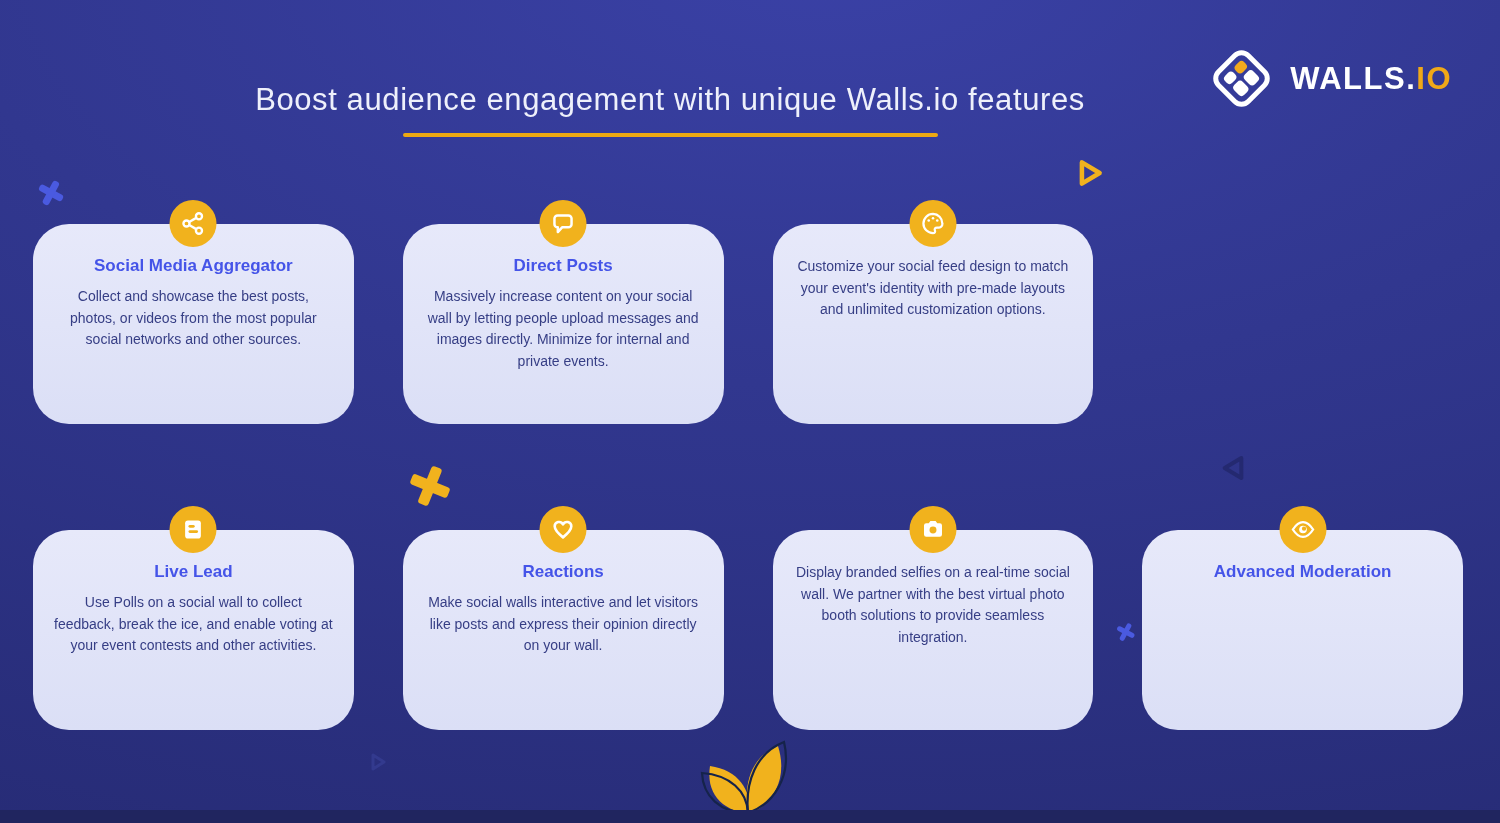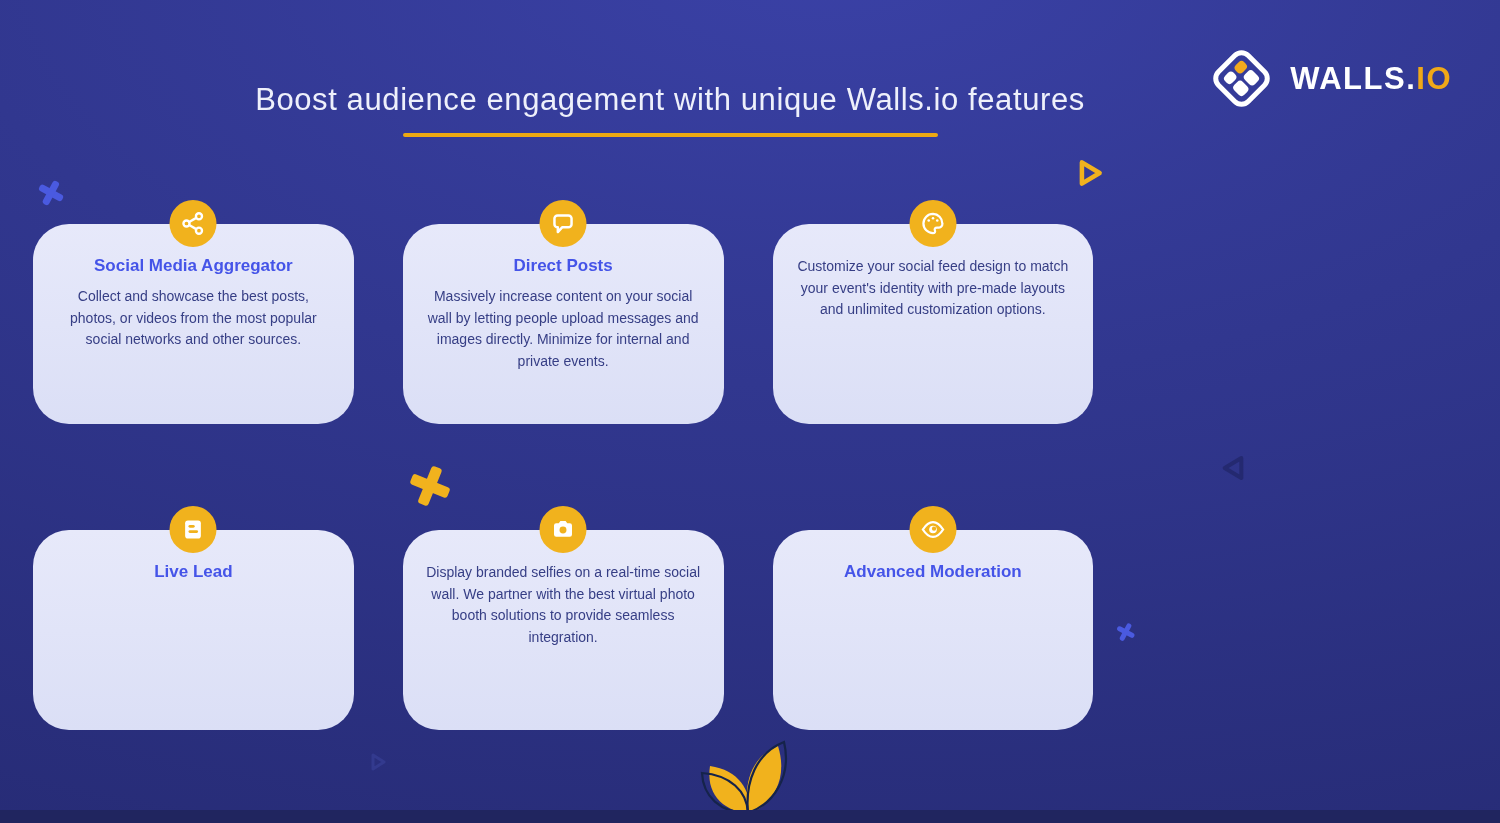--- a/index.html
+++ b/index.html
@@ -150,22 +150,32 @@
 
   <div class="card">
     <div class="icon-badge">
       <svg viewBox="0 0 24 24">
         <rect x="5" y="4" width="14" height="16" rx="2.5" fill="#ffffff"></rect>
         <rect x="8" y="8" width="5.5" height="2.4" rx="1.2" fill="#f1b21d"></rect>
         <rect x="8" y="12.6" width="8.5" height="2.4" rx="1.2" fill="#f1b21d"></rect>
       </svg>
     </div>
     <div class="card-title">Live Lead</div>
-  </div>
-
+    <div class="card-desc">Use Polls on a social wall to collect feedback, break the ice, and enable voting at your event contests and other activities.</div>
+  </div>
+
+  <div class="card">
+    <div class="icon-badge">
+      <svg viewBox="0 0 24 24" fill="none" stroke="#ffffff" stroke-width="2.3" stroke-linejoin="round">
+        <path d="M12 19 C7.2 15.2 4.6 12.3 4.6 9.2 a3.9 3.9 0 0 1 7.4 -1.7 a3.9 3.9 0 0 1 7.4 1.7 c0 3.1 -2.6 6 -7.4 9.8 Z"></path>
+      </svg>
+    </div>
+    <div class="card-title">Reactions</div>
+    <div class="card-desc">Make social walls interactive and let visitors like posts and express their opinion directly on your wall.</div>
+  </div>
 
   <div class="card">
     <div class="icon-badge">
       <svg viewBox="0 0 24 24">
         <path d="M4 8.5 a2 2 0 0 1 2 -2 h2.2 L9.7 4.5 h4.6 L15.8 6.5 H18 a2 2 0 0 1 2 2 v8 a2 2 0 0 1 -2 2 H6 a2 2 0 0 1 -2 -2 Z" fill="#ffffff"></path>
         <circle cx="12" cy="12.4" r="3.1" fill="#f1b21d"></circle>
       </svg>
     </div>
     <div class="card-desc">Display branded selfies on a real-time social wall. We partner with the best virtual photo booth solutions to provide seamless integration.</div>
   </div>

